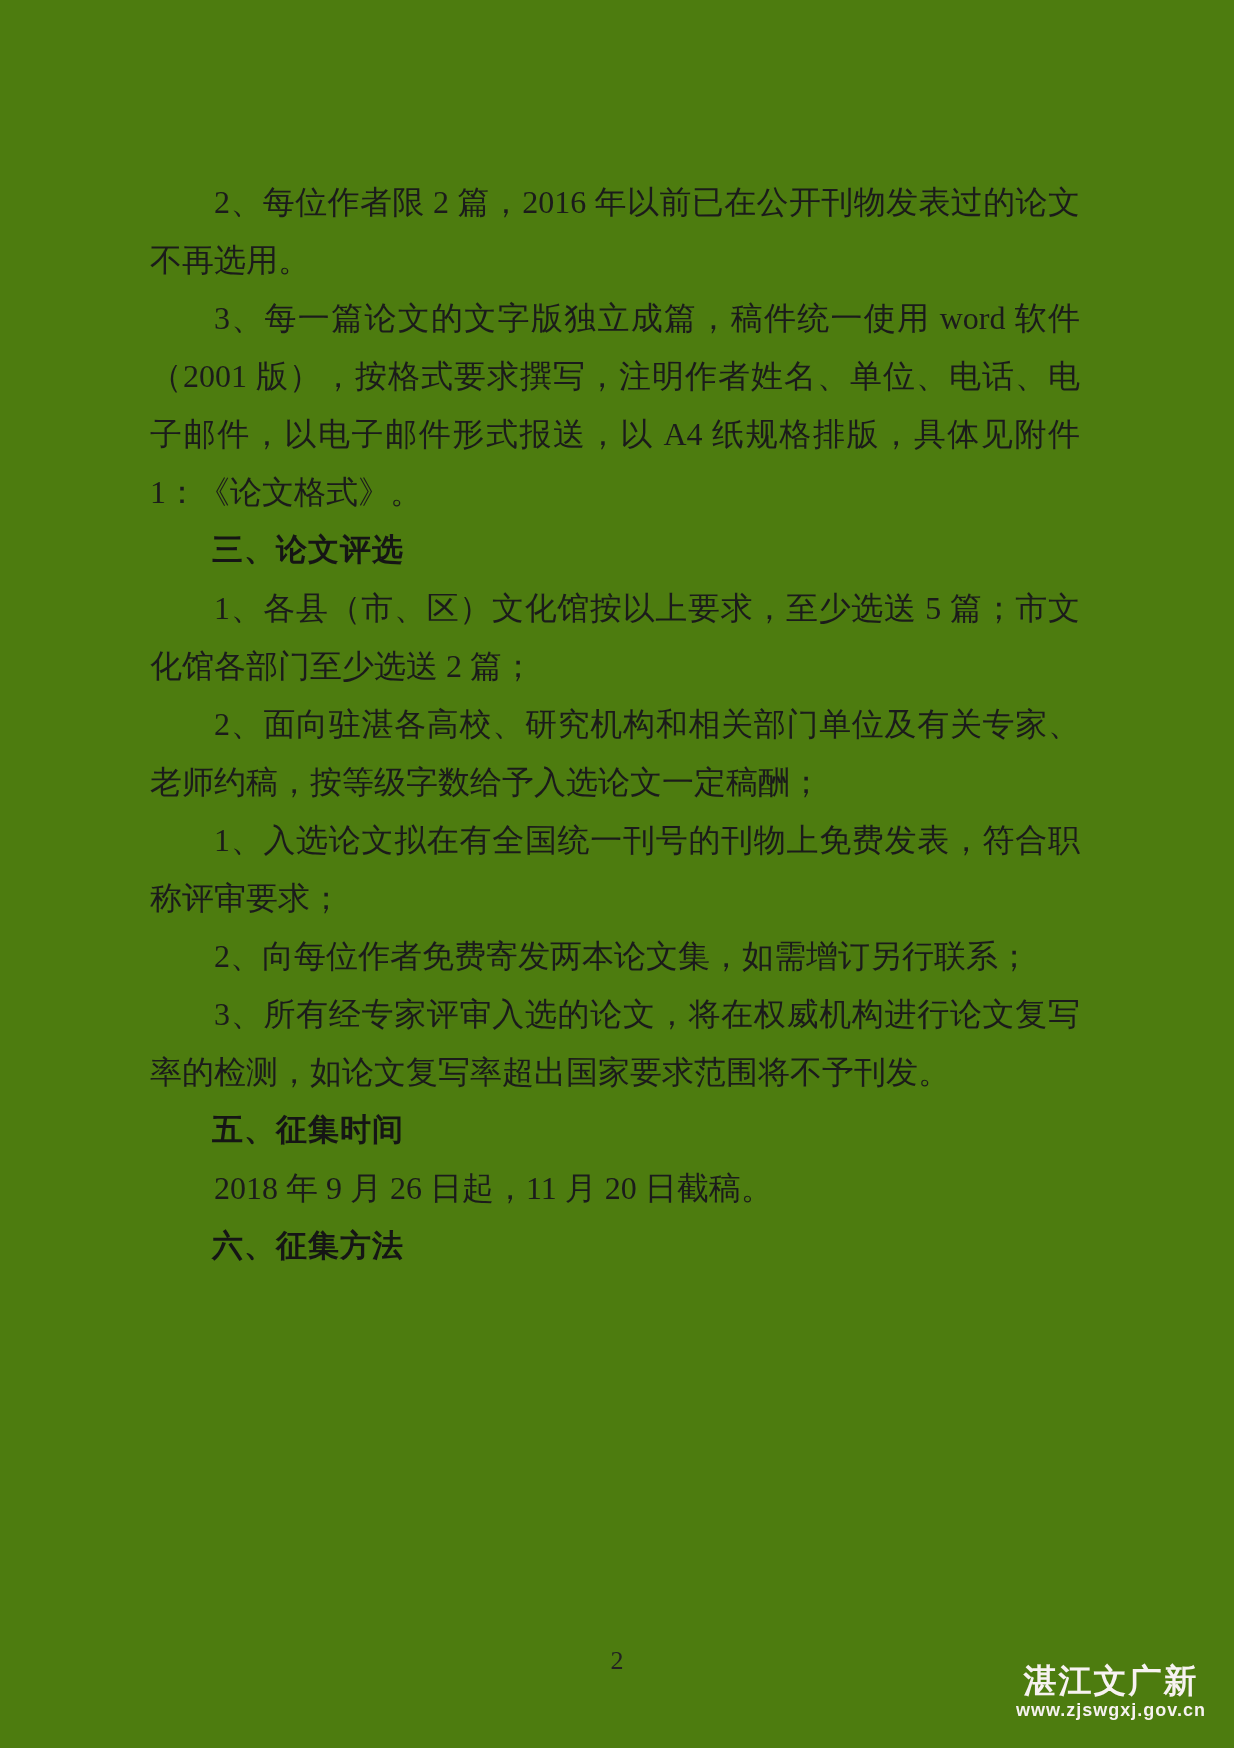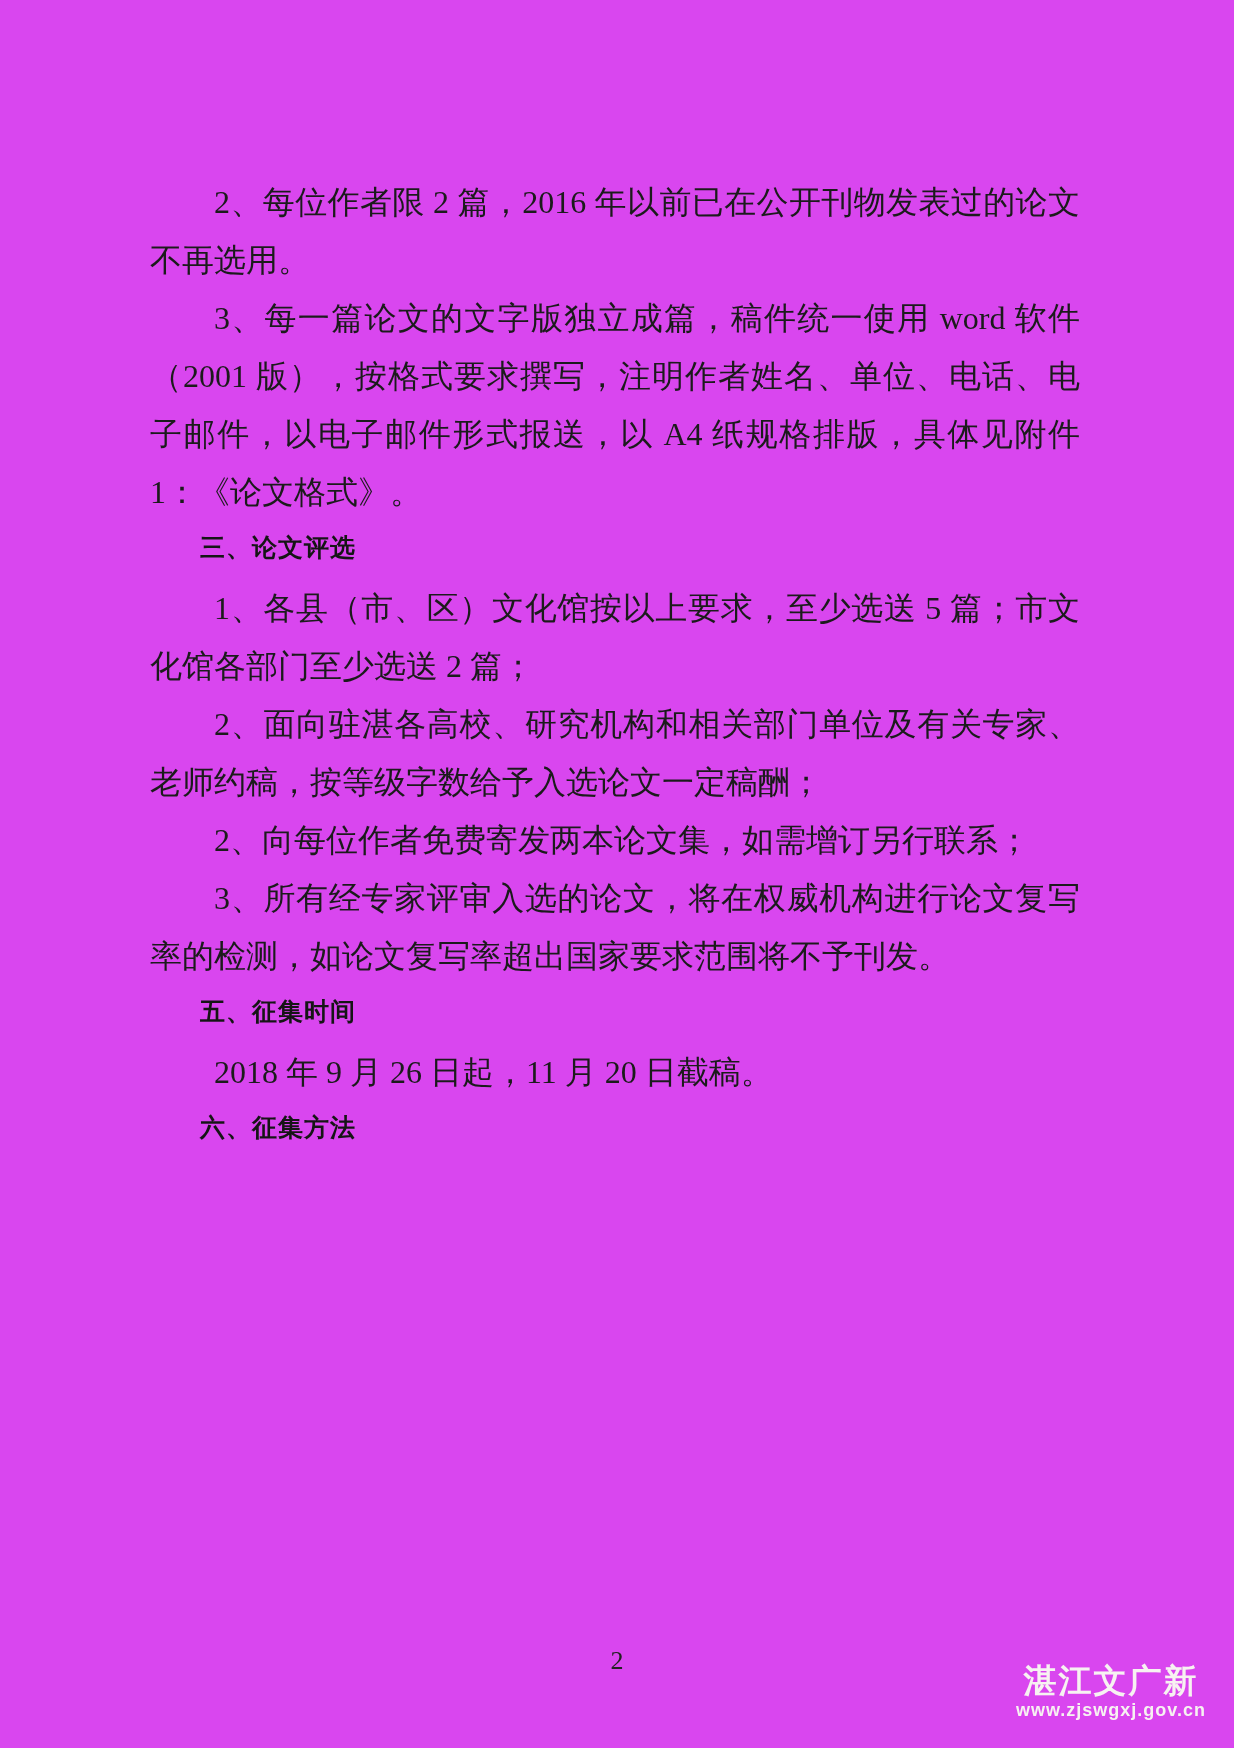--- a/index.html
+++ b/index.html
@@ -10,42 +10,42 @@
   body {
     width: 1234px;
     height: 1748px;
     position: relative;
     overflow: hidden;
     font-family: "Liberation Serif", "DejaVu Serif", serif;
   }
   .page {
     position: absolute;
     inset: 0;
-    background: #d946ef;
+    background: #4d7c0f;
   }
   .content {
     position: absolute;
     left: 150px;
     top: 173px;
     width: 930px;
     color: #1b1b1b;
   }
   .para {
     font-family: "Liberation Serif", "DejaVu Serif", serif;
     font-size: 32px;
     line-height: 58px;
     text-align: justify;
     text-justify: inter-ideograph;
     text-align-last: left;
     text-indent: 2em;
     margin: 0;
   }
   .heading {
-    font-family: Liberation Mono, monospace;
-    font-size: 25px;
+    font-family: Liberation Serif, serif;
+    font-size: 31px;
     font-weight: 700;
     line-height: 58px;
     text-indent: 2em;
     letter-spacing: 1px;
     margin: 0;
     color: #151515;
   }
   .page-number {
     position: absolute;
     left: 0;
@@ -85,20 +85,21 @@
 
 <div class="page">
 
   <div class="content">
 
   <div class="para">2、每位作者限 2 篇，2016 年以前已在公开刊物发表过的论文不再选用。</div>
       <div class="para">3、每一篇论文的文字版独立成篇，稿件统一使用 word 软件（2001 版），按格式要求撰写，注明作者姓名、单位、电话、电子邮件，以电子邮件形式报送，以 A4 纸规格排版，具体见附件 1：《论文格式》。</div>
       <div class="heading">三、论文评选</div>
       <div class="para">1、各县（市、区）文化馆按以上要求，至少选送 5 篇；市文化馆各部门至少选送 2 篇；</div>
       <div class="para">2、面向驻湛各高校、研究机构和相关部门单位及有关专家、老师约稿，按等级字数给予入选论文一定稿酬；</div>
+      <div class="para">1、入选论文拟在有全国统一刊号的刊物上免费发表，符合职称评审要求；</div>
       <div class="para">2、向每位作者免费寄发两本论文集，如需增订另行联系；</div>
       <div class="para">3、所有经专家评审入选的论文，将在权威机构进行论文复写率的检测，如论文复写率超出国家要求范围将不予刊发。</div>
       <div class="heading">五、征集时间</div>
       <div class="para">2018 年 9 月 26 日起，11 月 20 日截稿。</div>
       <div class="heading">六、征集方法</div>
     </div>
 
   <div class="page-number">2</div>
 
   <div class="watermark">

